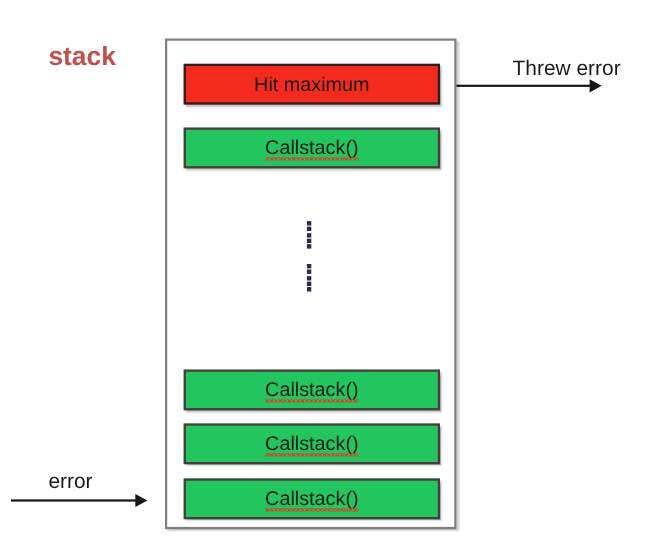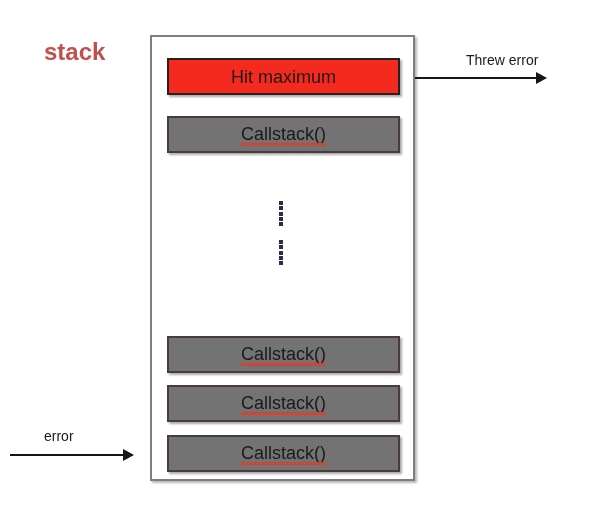--- a/index.html
+++ b/index.html
@@ -61,21 +61,21 @@
     color: #1a1a1a;
     font-weight: 500;
     line-height: 1;
     white-space: nowrap;
   }
   .frame-box.error {
     background: #f52a1e;
     border-color: #2b2020;
   }
   .frame-box.callstack {
-    background: #737373;
+    background: #22c55e;
   }
   
   .frame-box.callstack .frame-text {
     position: relative;
     padding-bottom: 2px;
   }
   .frame-box.callstack .frame-text::after {
     content: "";
     position: absolute;
     left: 0;
@@ -115,21 +115,21 @@
   .arrow-head {
     position: absolute;
     width: 0;
     height: 0;
     border-top: 6px solid transparent;
     border-bottom: 6px solid transparent;
     border-left: 11px solid #161616;
   }
   .arrow-label {
     position: absolute;
-    font-size: 14px;
+    font-size: 19px;
     color: #1a1a1a;
     white-space: nowrap;
   }
 </style>
 </head>
 <body>
 
 <div id="canvas">
 
   <div id="stack-label">stack</div>

